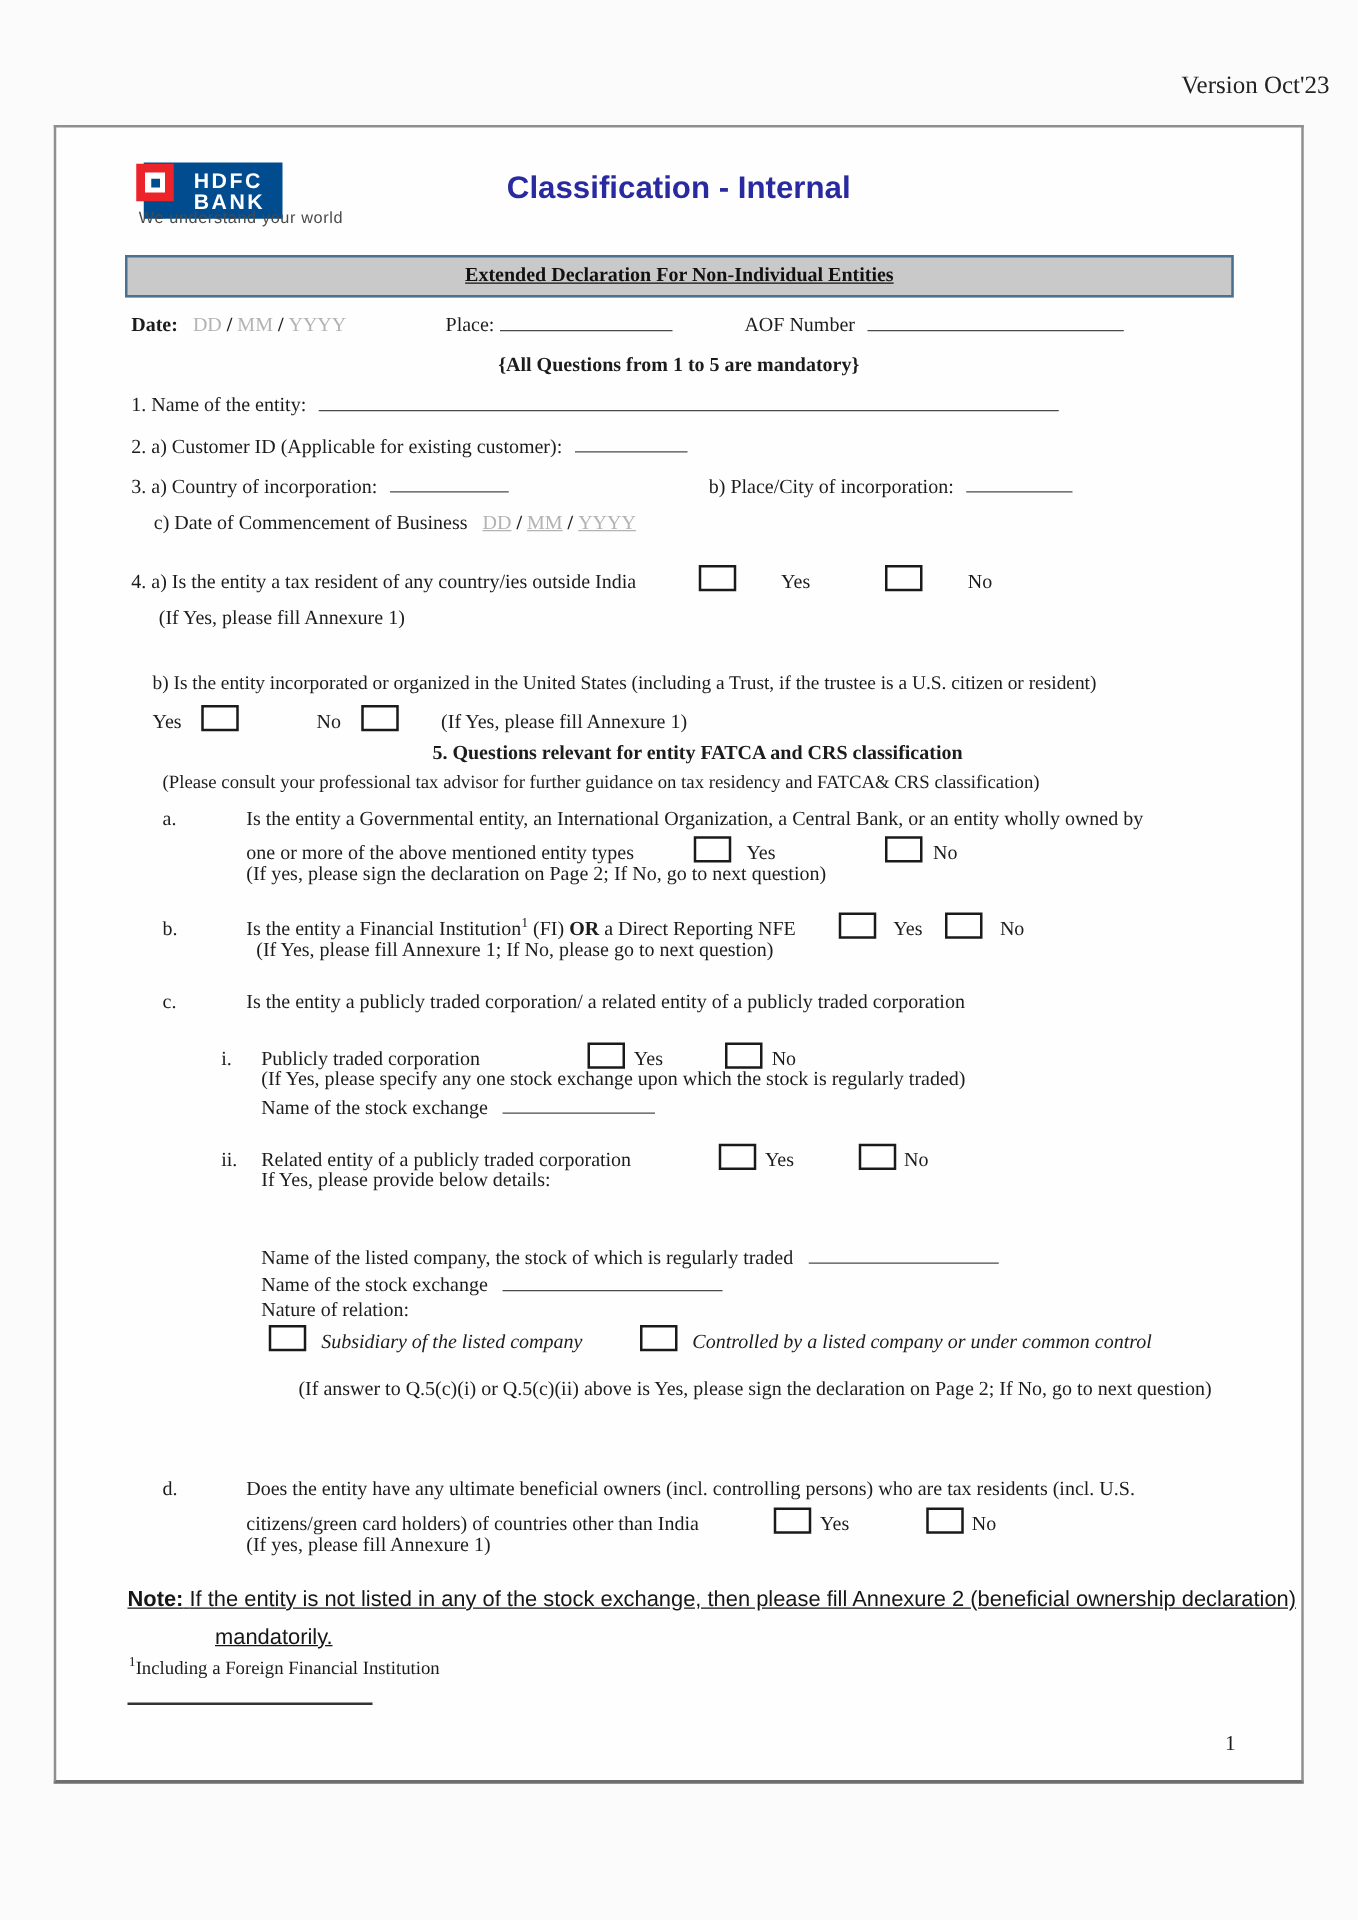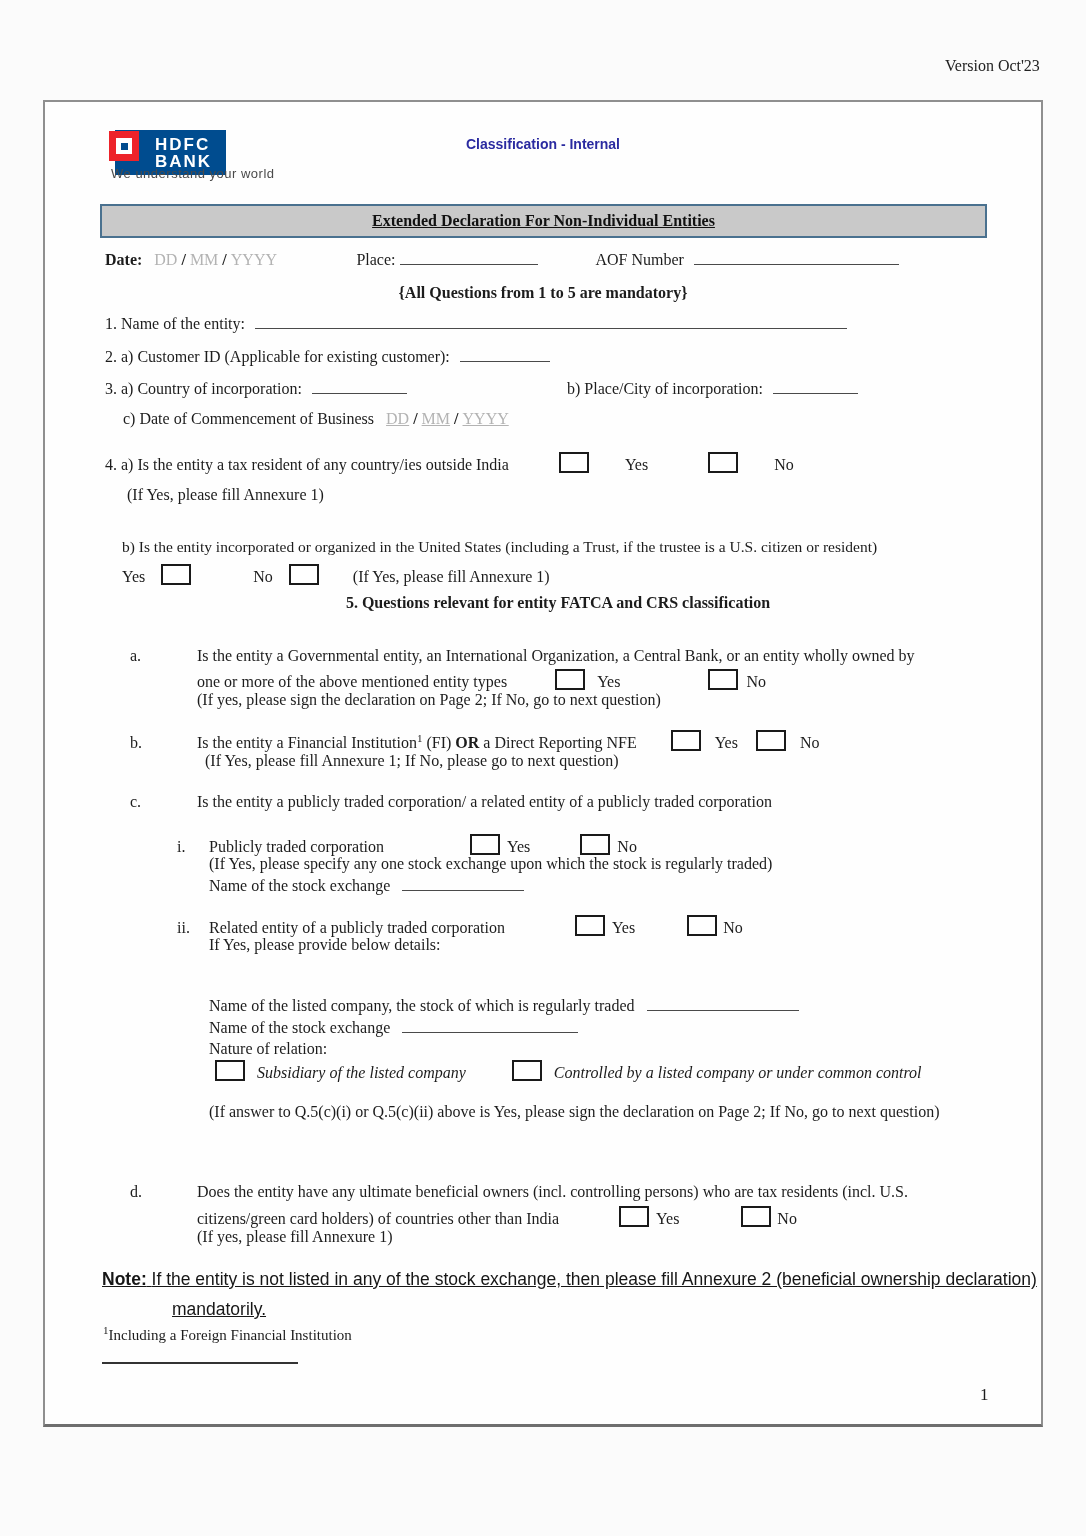--- a/index.html
+++ b/index.html
@@ -5,21 +5,21 @@
   html,body{margin:0;padding:0;}
   body{
     width:1086px;height:1536px;position:relative;
     background:#fbfbfb;
     font-family:"Liberation Serif", serif;
     color:#1c1c1c;
     overflow:hidden;
   }
   .version{
     position:absolute;top:57px;left:945px;
-    font-size:16px;color:#222;
+    font-size:20px;color:#222;
   }
   .page{
     position:absolute;left:43px;top:100px;width:1000px;height:1327px;
     background:#fefefe;
     border:2px solid #8f8f8f;
     border-bottom:3px solid #6e6e6e;
     box-sizing:border-box;
   }
   .line{position:absolute;white-space:nowrap;font-size:16px;}
   
@@ -44,21 +44,21 @@
   .tagline{
     position:absolute;top:36px;left:2px;
     font-family:"Liberation Sans", sans-serif;
     font-size:13px;color:#4a4a4a;letter-spacing:0.5px;white-space:nowrap;
   }
   
   .classification{
     position:absolute;top:34px;left:0;width:100%;
     text-align:center;
     font-family:"Liberation Sans", sans-serif;
-    font-size:14px;font-weight:600;color:#2a2aa0;
+    font-size:25px;font-weight:600;color:#2a2aa0;
   }
   .banner{
     position:absolute;top:102px;left:55px;width:887px;height:34px;
     background:#c9c9c9;
     border:2px solid #4a718f;
     box-sizing:border-box;
     display:flex;align-items:center;justify-content:center;
   }
   .banner span{
     font-size:16px;font-weight:bold;text-decoration:underline;color:#111;
@@ -170,20 +170,21 @@
   <div class="line" style="top:436px;left:77px;font-size:15.5px;">b) Is the entity incorporated or organized in the United States (including a Trust, if the trustee is a U.S. citizen or resident)</div>
   <div class="line" style="top:462px;left:77px;">
     <span>Yes</span>
     <span class="cb" style="margin-left:12px;"></span>
     <span style="margin-left:58px;">No</span>
     <span class="cb" style="margin-left:12px;"></span>
     <span class="it" style="margin-left:30px;">(If Yes, please fill Annexure 1)</span>
   </div>
 
   <div class="line b center" style="top:492px;padding-left:15px;">5.  Questions relevant for entity FATCA and CRS classification</div>
+  <div class="line it" style="top:516px;left:85px;font-size:15px;">(Please consult your professional tax advisor for further guidance on tax residency and FATCA&amp; CRS classification)</div>
 
   <div class="line" style="top:545px;left:85px;">
     <span class="idx">a.</span><span>Is the entity a Governmental entity, an International Organization, a Central Bank, or an entity wholly owned by</span>
   </div>
   <div class="line" style="top:567px;left:152px;">
     <span>one or more of the above mentioned entity types</span>
     <span class="cb" style="margin-left:44px;"></span>
     <span style="margin-left:8px;">Yes</span>
     <span class="cb" style="margin-left:84px;"></span>
     <span style="margin-left:4px;">No</span>
@@ -236,21 +237,21 @@
   <div class="line" style="top:938px;left:164px;">
     <span>Nature of relation:</span>
   </div>
   <div class="line" style="top:958px;left:170px;font-style:italic;">
     <span class="cb"></span>
     <span style="margin-left:8px;">Subsidiary of the listed company</span>
     <span class="cb" style="margin-left:42px;"></span>
     <span style="margin-left:8px;">Controlled by a listed company or under common control</span>
   </div>
 
-  <div class="line it wrapline" style="top:998px;left:164px;width:790px;">(If answer to Q.5(c)(i) or Q.5(c)(ii) above is Yes, please sign the declaration on Page 2; If No, go to next question)</div>
+  <div class="line it wrapline" style="top:998px;left:164px;width:790px;text-align:center;">(If answer to Q.5(c)(i) or Q.5(c)(ii) above is Yes, please sign the declaration on Page 2; If No, go to next question)</div>
 
   <div class="line" style="top:1081px;left:85px;">
     <span class="idx">d.</span><span>Does the entity have any ultimate beneficial owners (incl. controlling persons) who are tax residents (incl. U.S.</span>
   </div>
   <div class="line" style="top:1104px;left:152px;">
     <span>citizens/green card holders) of countries other than India</span>
     <span class="cb" style="margin-left:56px;"></span>
     <span style="margin-left:3px;">Yes</span>
     <span class="cb" style="margin-left:58px;"></span>
     <span style="margin-left:2px;">No</span>

